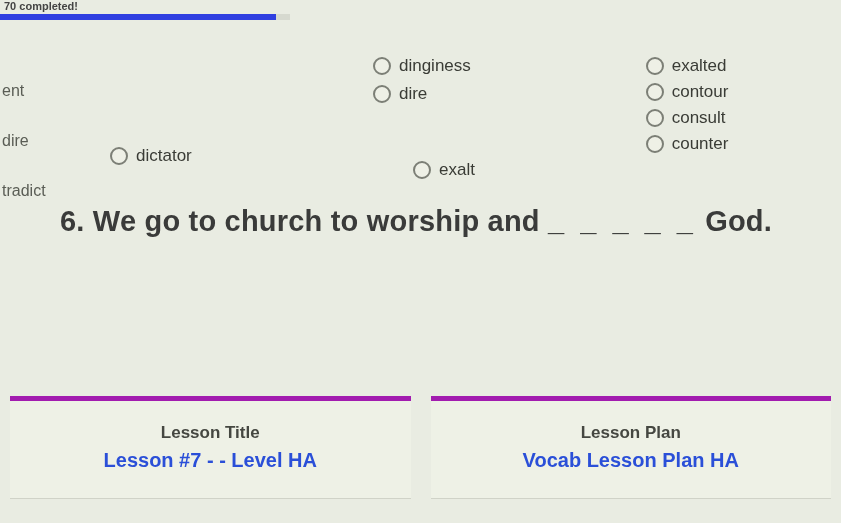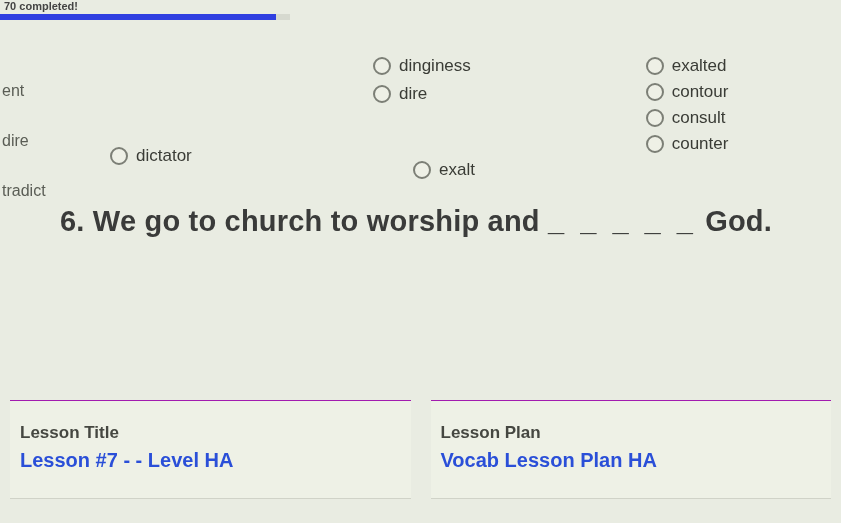--- a/index.html
+++ b/index.html
@@ -63,23 +63,24 @@
   }
   .blank { letter-spacing: 4px; }
 
   .bottom-panels {
     position: absolute; left: 0; right: 0; bottom: 0;
     display: flex; gap: 20px; padding: 0 10px 24px 10px;
   }
   .panel {
     flex: 1;
     background: #eef1e6;
-    border-top: 1px solid #a21caf;
+    border-top: 5px solid #a21caf;
     border-bottom: 1px solid #d0d3c8;
     padding: 22px 10px 26px 10px;
+    text-align: center;
   }
   .panel-title {
     font-size: 17px; font-weight: 700; color: #454741;
     margin-bottom: 6px;
   }
   .panel-link {
     font-size: 20px; font-weight: 600; color: #2a4fd8;
     cursor: pointer;
   }
 </style>

